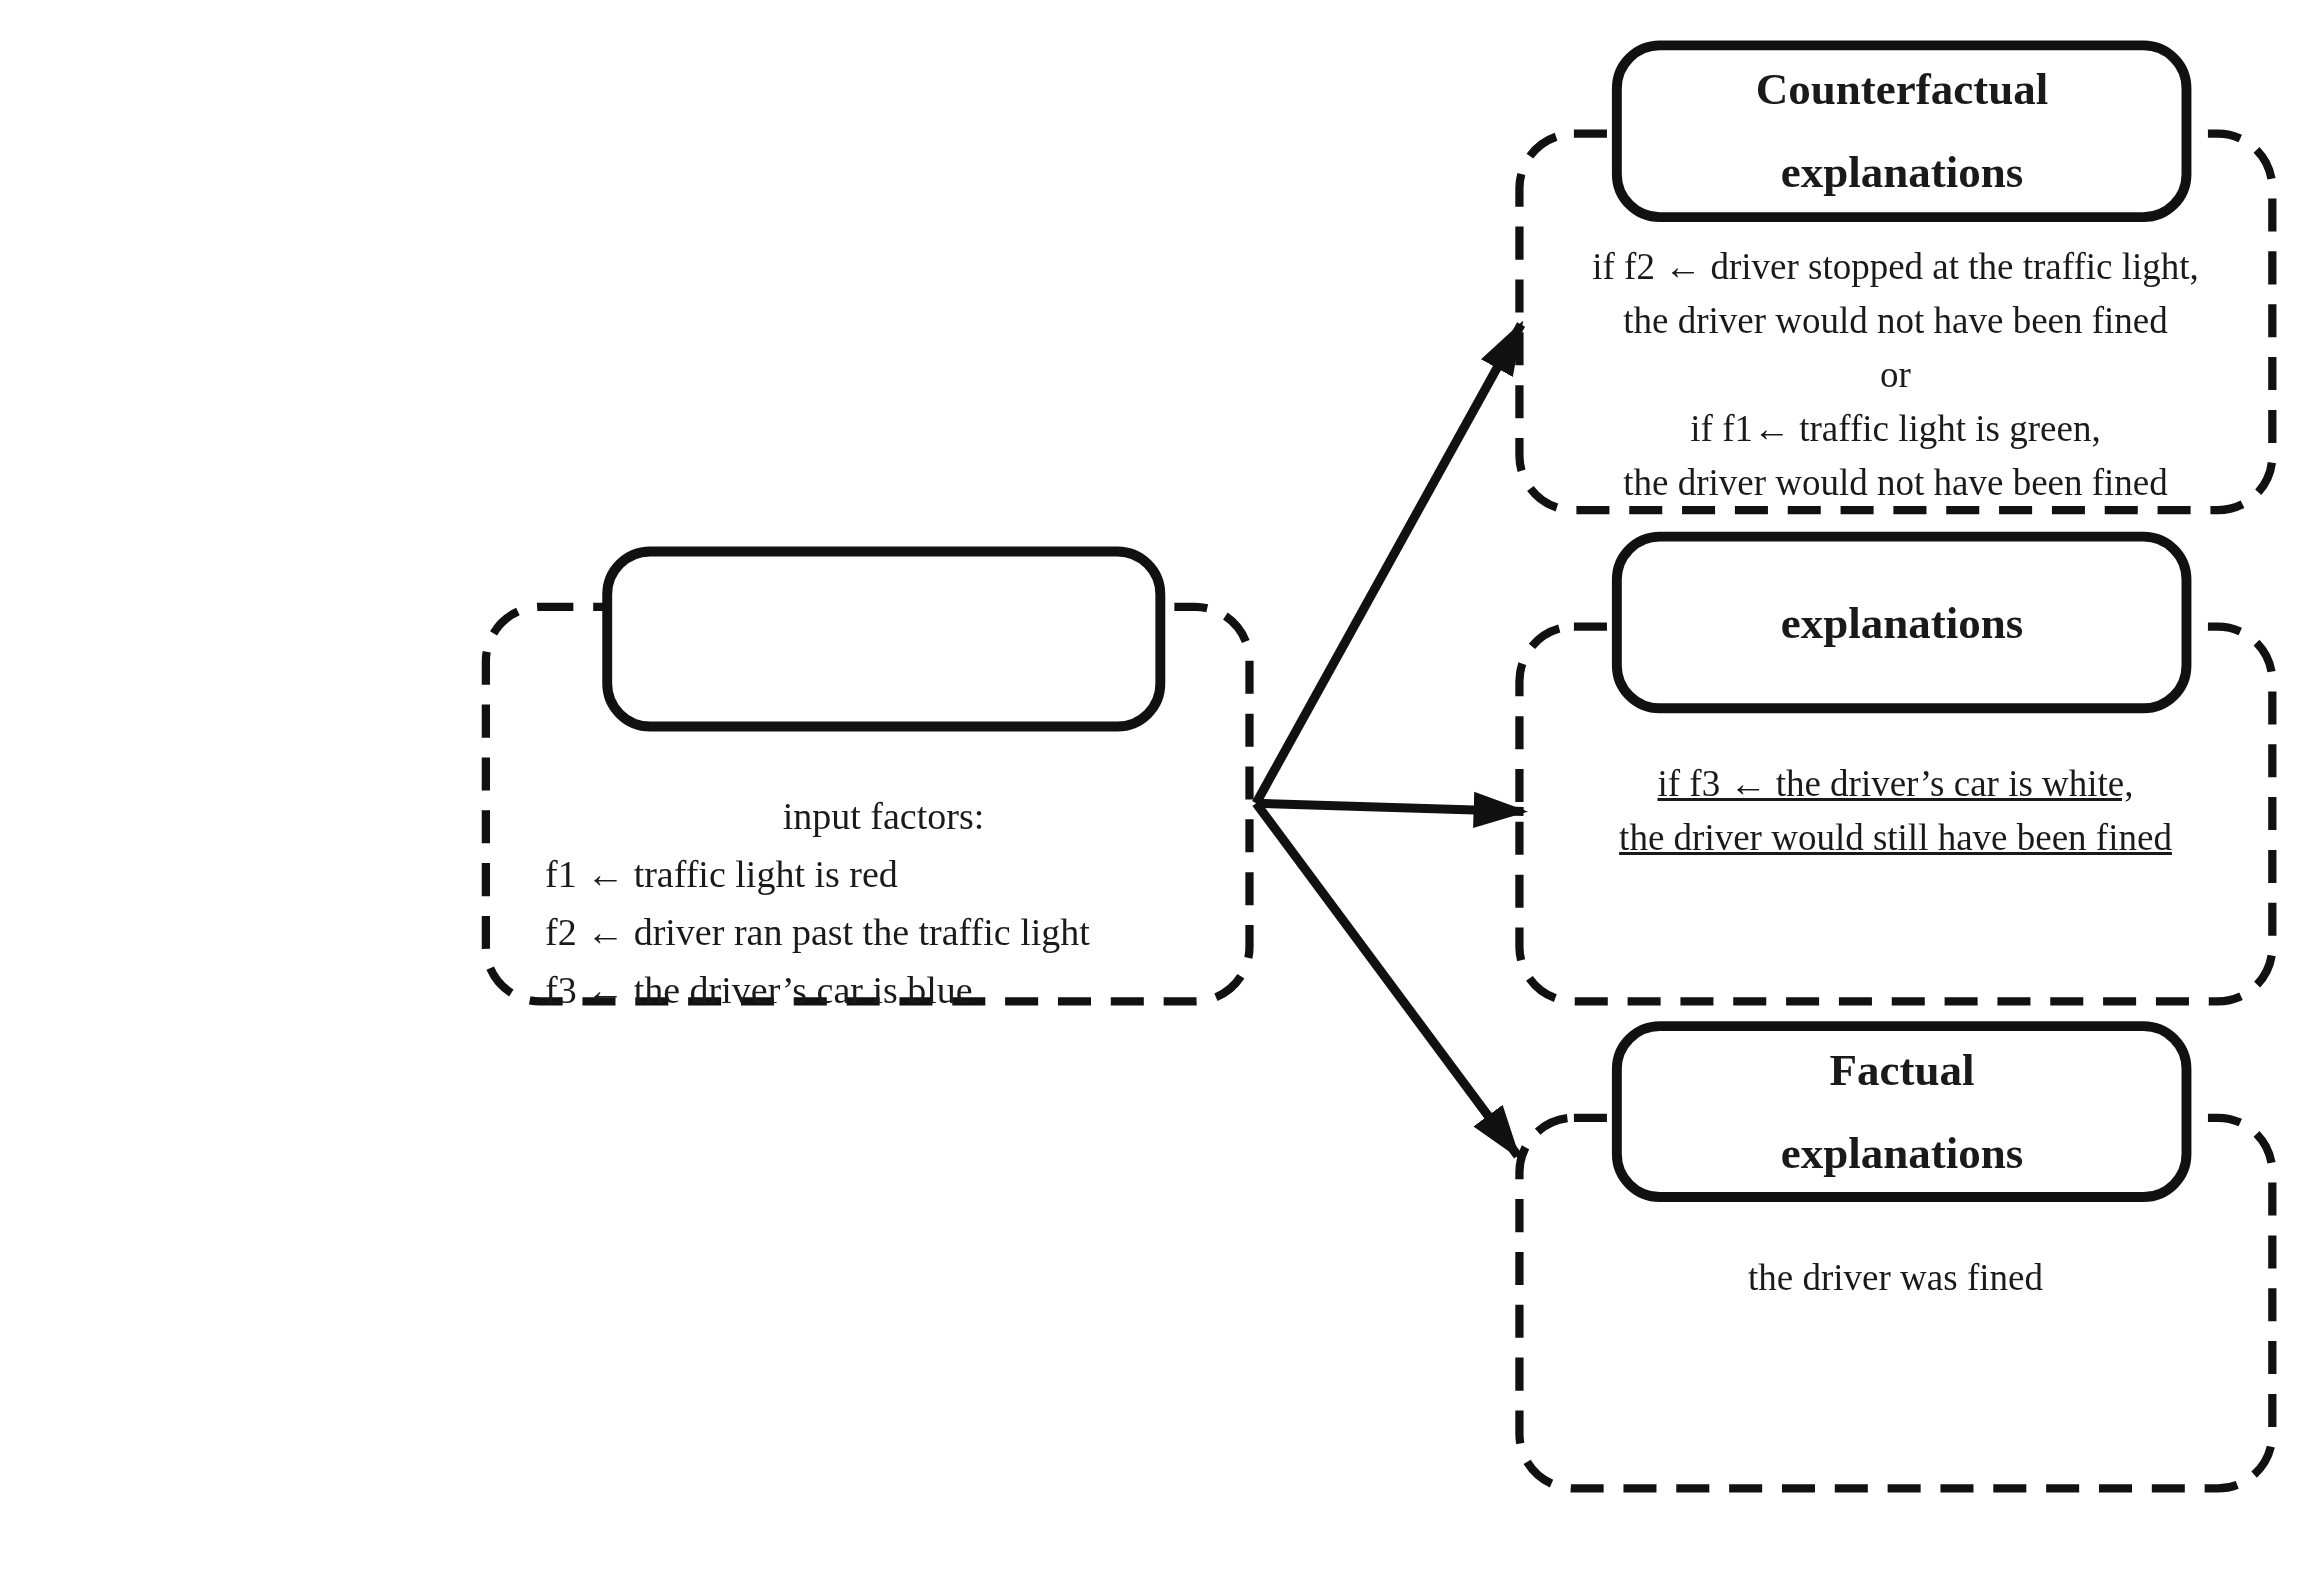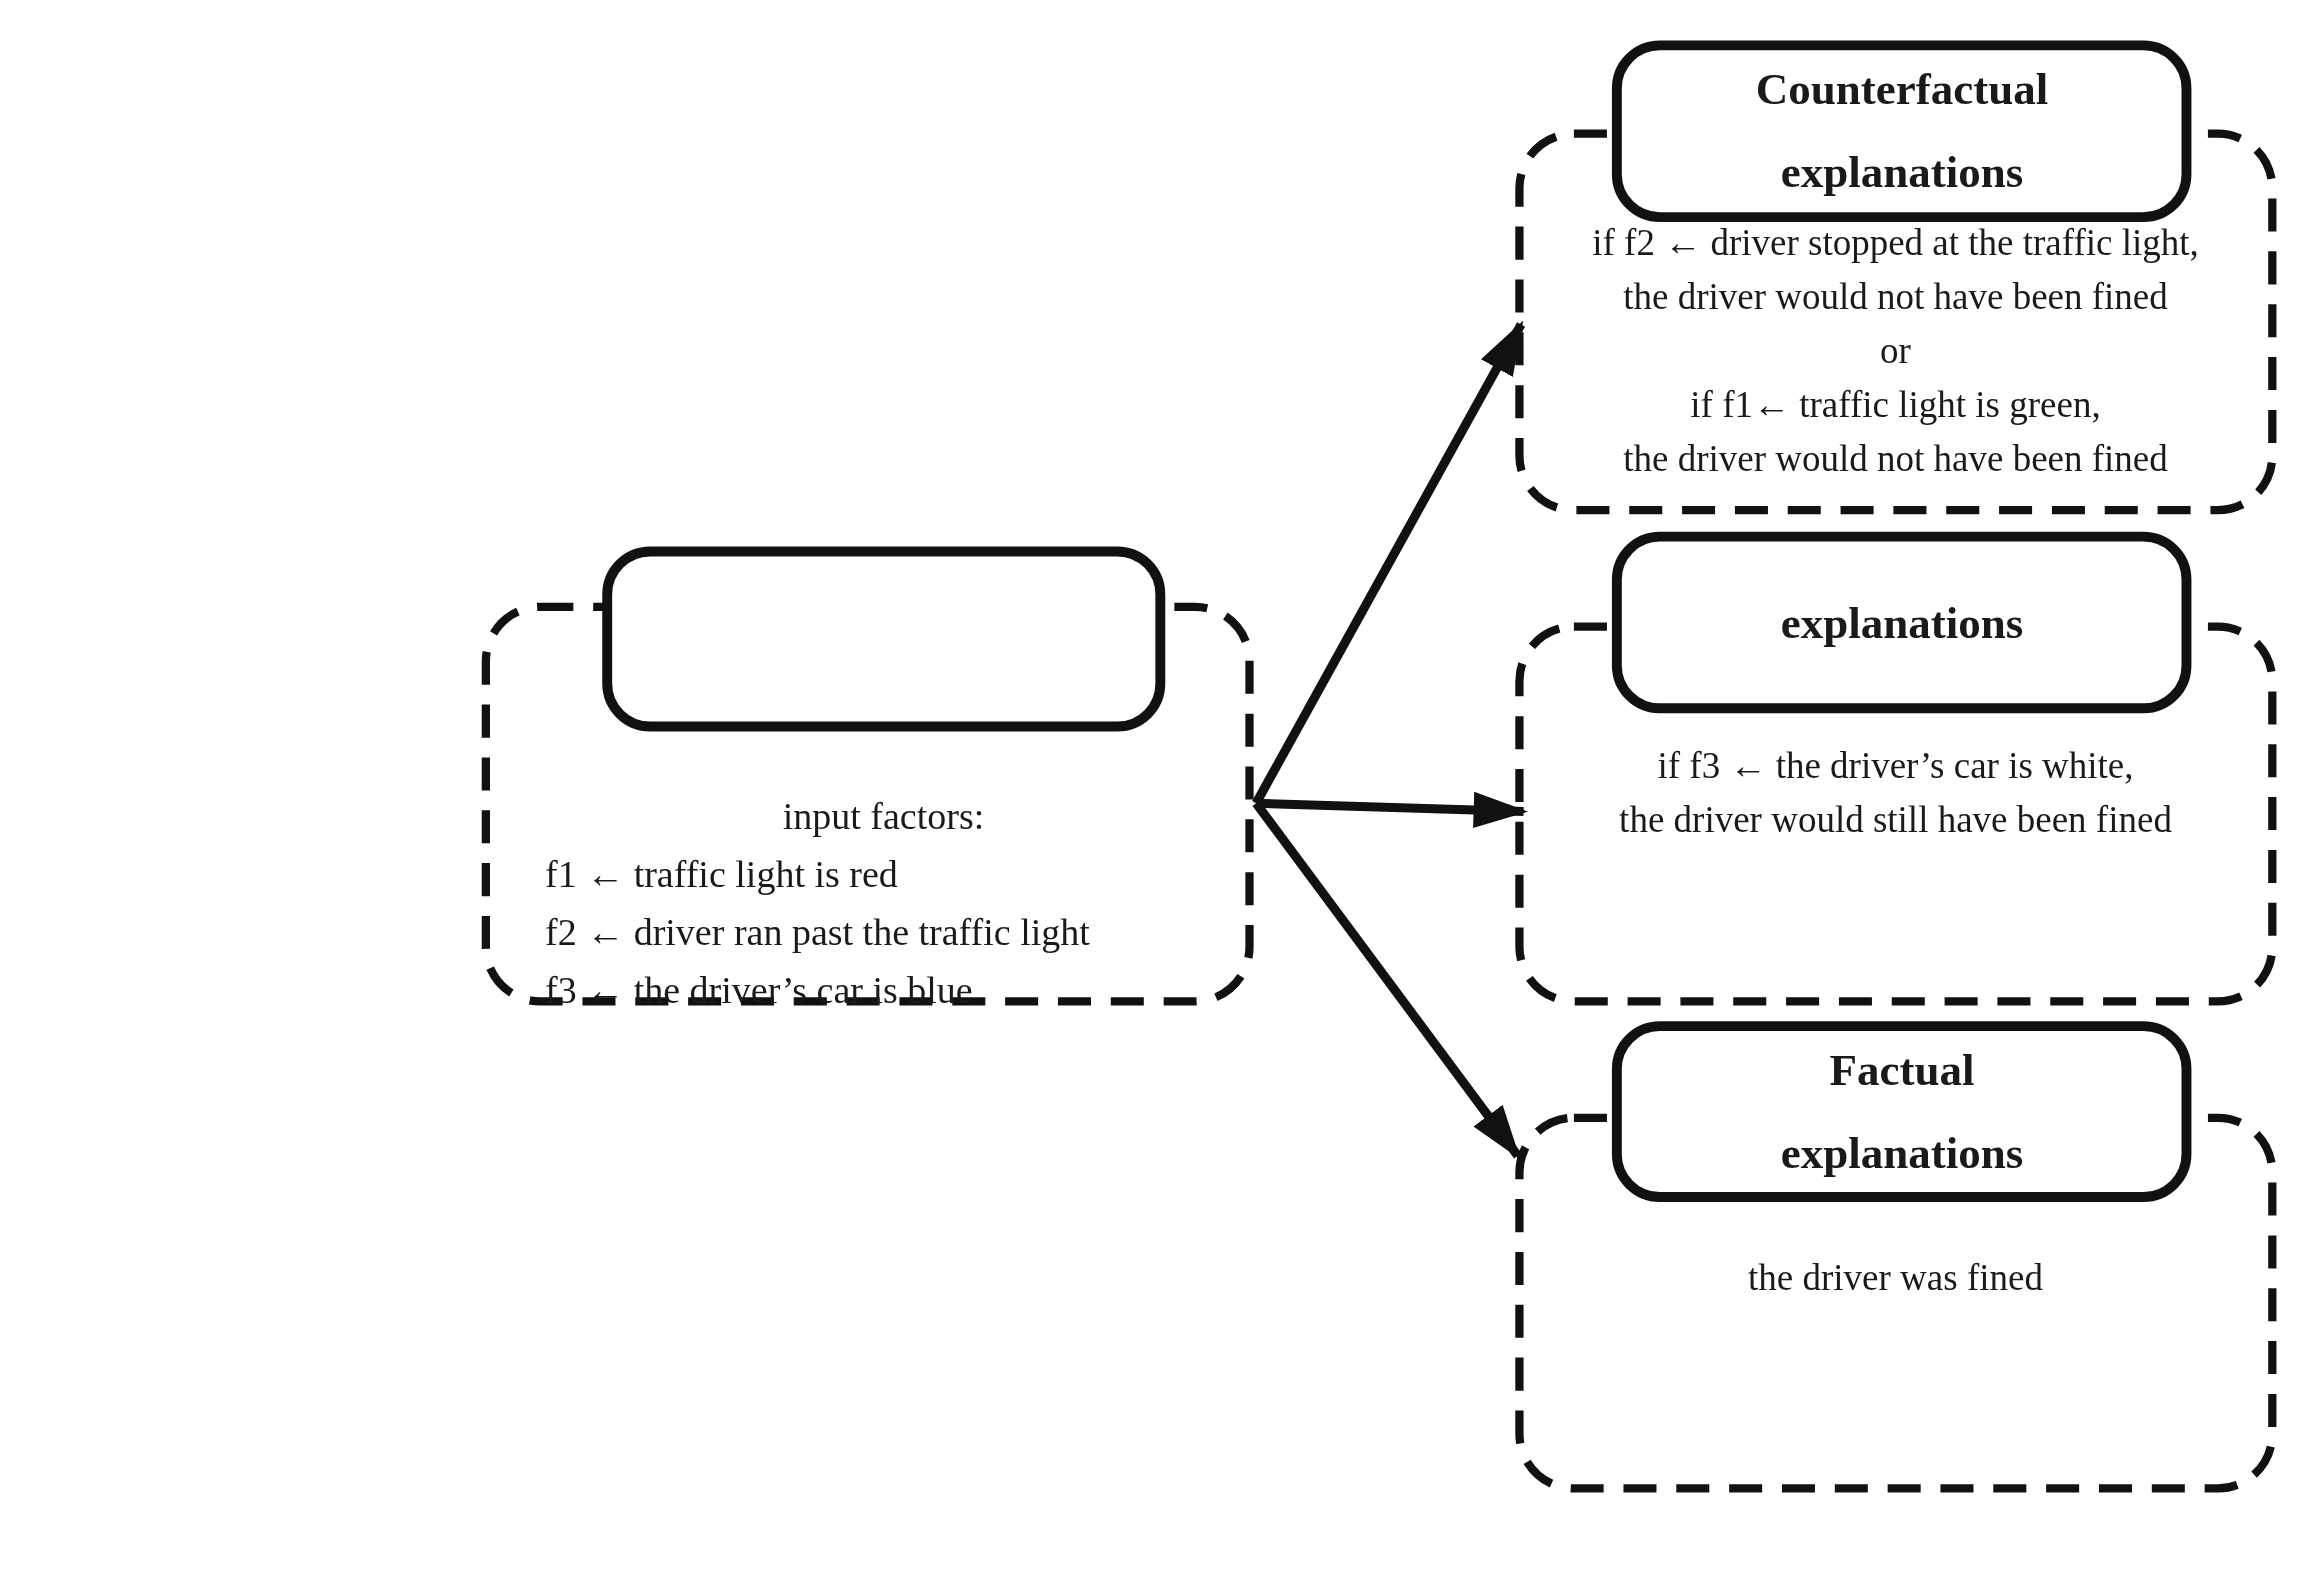--- a/index.html
+++ b/index.html
@@ -120,33 +120,33 @@
     <div class="body-line">f1 ← traffic light is red</div>
     <div class="body-line">f2 ← driver ran past the traffic light</div>
     <div class="body-line">f3 ← the driver’s car is blue</div>
   </div>
 
   <div class="txt title-box-text title-right" style="top:45px;">
     <span>Counterfactual</span>
     <span>explanations</span>
   </div>
 
-  <div class="body-block body-right" style="top:216px;">
+  <div class="body-block body-right" style="top:240px;">
     <div class="body-line">if f2 ← driver stopped at the traffic light,</div>
     <div class="body-line">the driver would not have been fined</div>
     <div class="body-line">or</div>
     <div class="body-line">if f1← traffic light is green,</div>
     <div class="body-line">the driver would not have been fined</div>
   </div>
 
   <div class="txt title-box-text title-right" style="top:537px;">
     <span>explanations</span>
   </div>
 
-  <div class="body-block body-right" style="top:739px;">
+  <div class="body-block body-right" style="top:757px;text-decoration:underline;">
     <div class="body-line">if f3 ← the driver’s car is white,</div>
     <div class="body-line">the driver would still have been fined</div>
   </div>
 
   <div class="txt title-box-text title-right" style="top:1026px;">
     <span>Factual</span>
     <span>explanations</span>
   </div>
 
   <div class="body-block body-right" style="top:1248px; line-height:59px;">

